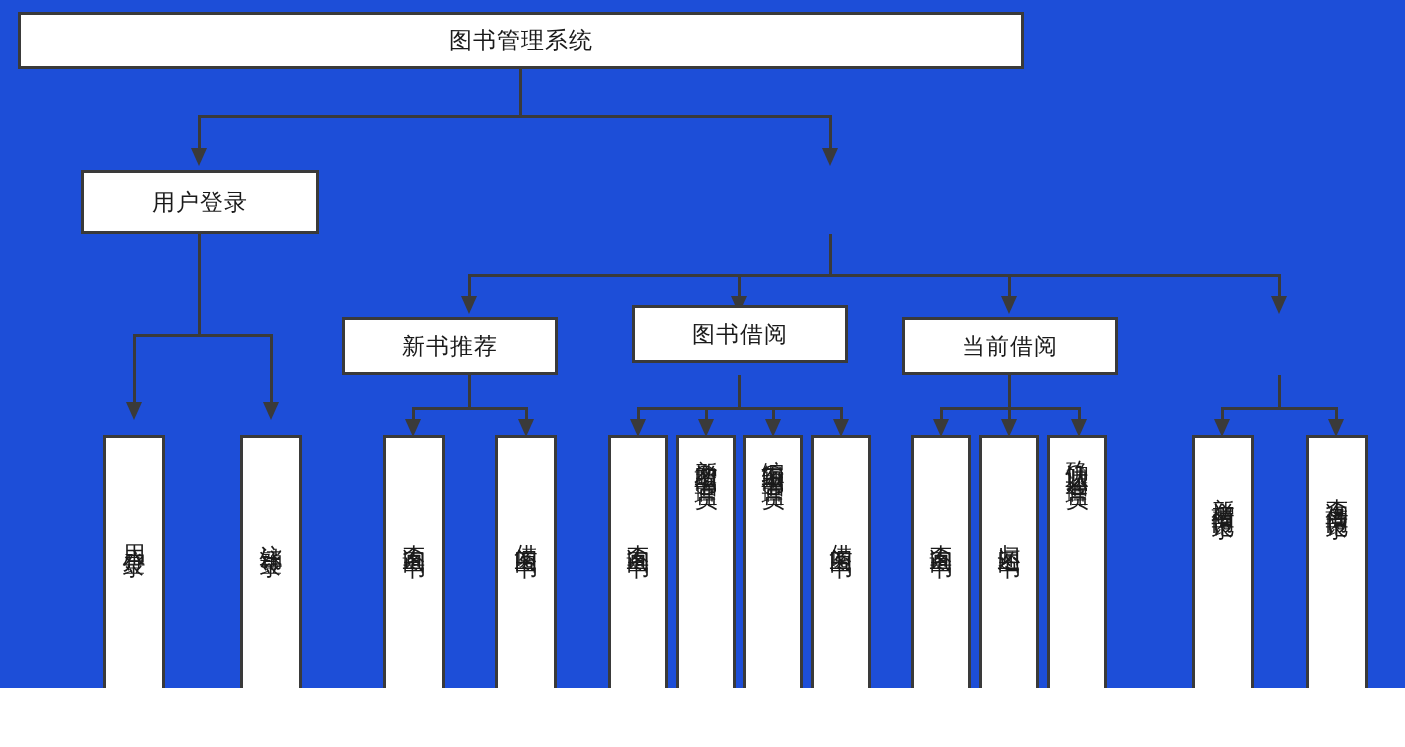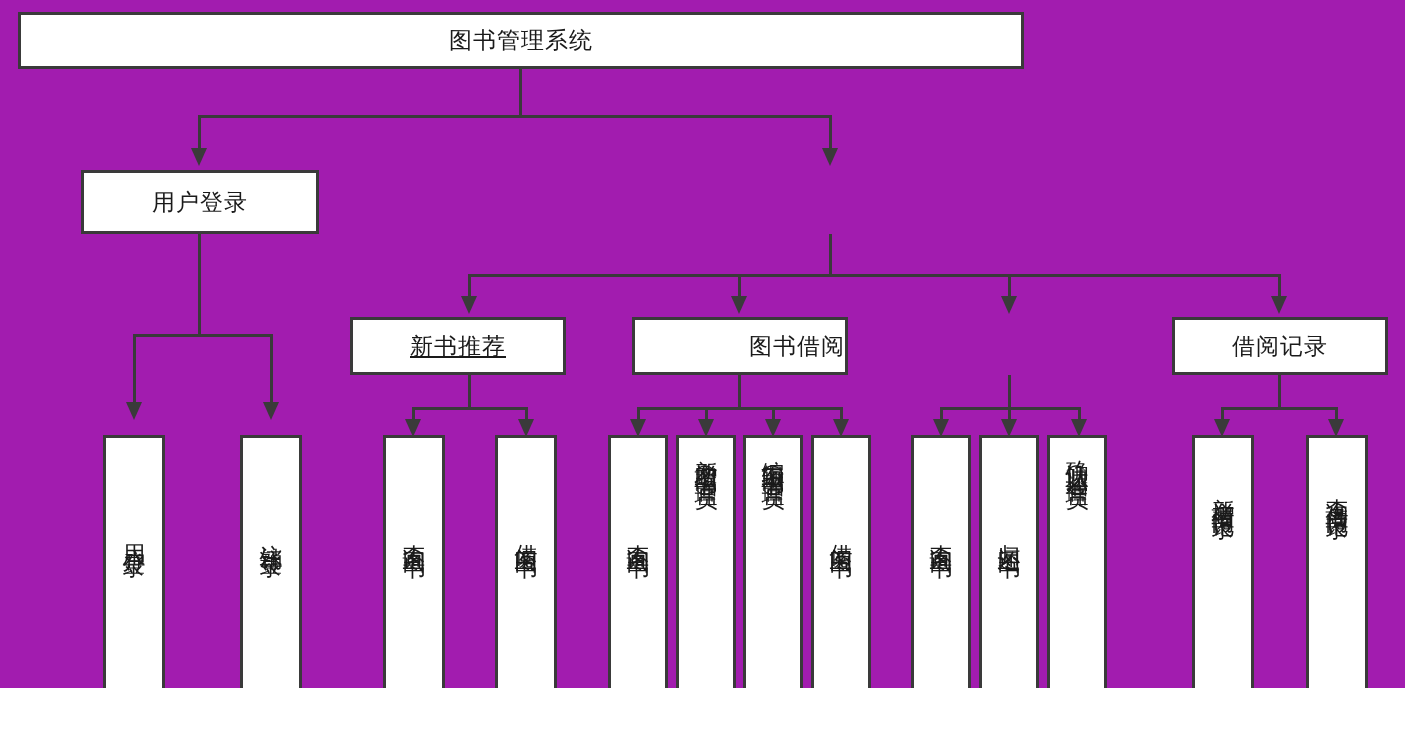--- a/index.html
+++ b/index.html
@@ -8,21 +8,21 @@
     padding: 0;
     background: #ffffff;
   }
   body {
     font-family: "DejaVu Sans", "Liberation Sans", sans-serif;
   }
   #canvas {
     position: relative;
     width: 1405px;
     height: 688px;
-    background: #a21caf;
+    background: #1d4ed8;
     overflow: hidden;
   }
   
   .box {
     position: absolute;
     box-sizing: border-box;
     background: #ffffff;
     border: 3px solid #3a3a3a;
     display: flex;
     align-items: center;
@@ -110,28 +110,28 @@
   <div class="seg h" style="left:468px; top:274px; width:812px; height:3px;"></div>
   <div class="seg v" style="left:468px; top:274px; width:3px; height:24px;"></div>
   <div class="arrow" style="left:461px; top:296px;"></div>
   <div class="seg v" style="left:738px; top:274px; width:3px; height:24px;"></div>
   <div class="arrow" style="left:731px; top:296px;"></div>
   <div class="seg v" style="left:1008px; top:274px; width:3px; height:24px;"></div>
   <div class="arrow" style="left:1001px; top:296px;"></div>
   <div class="seg v" style="left:1278px; top:274px; width:3px; height:24px;"></div>
   <div class="arrow" style="left:1271px; top:296px;"></div>
 
-  <div class="box h" style="left:350px; top:317px; width:216px; height:58px;text-decoration:underline;">
+  <div class="box h" style="left:342px; top:317px; width:216px; height:58px;">
     <span>新书推荐</span>
   </div>
-  <div class="box h" style="left:632px; top:317px; width:216px; height:58px;justify-content:flex-end;">
+  <div class="box h" style="left:632px; top:305px; width:216px; height:58px;">
     <span>图书借阅</span>
   </div>
-  <div class="box h" style="left:1172px; top:317px; width:216px; height:58px;">
-    <span>借阅记录</span>
+  <div class="box h" style="left:902px; top:317px; width:216px; height:58px;">
+    <span>当前借阅</span>
   </div>
 
   <div class="seg v" style="left:468px; top:375px; width:3px; height:34px;"></div>
   <div class="seg h" style="left:412px; top:407px; width:116px; height:3px;"></div>
   <div class="seg v" style="left:412px; top:407px; width:3px; height:14px;"></div>
   <div class="arrow" style="left:405px; top:419px;"></div>
   <div class="seg v" style="left:525px; top:407px; width:3px; height:14px;"></div>
   <div class="arrow" style="left:518px; top:419px;"></div>
 
   <div class="seg v" style="left:738px; top:375px; width:3px; height:34px;"></div>

